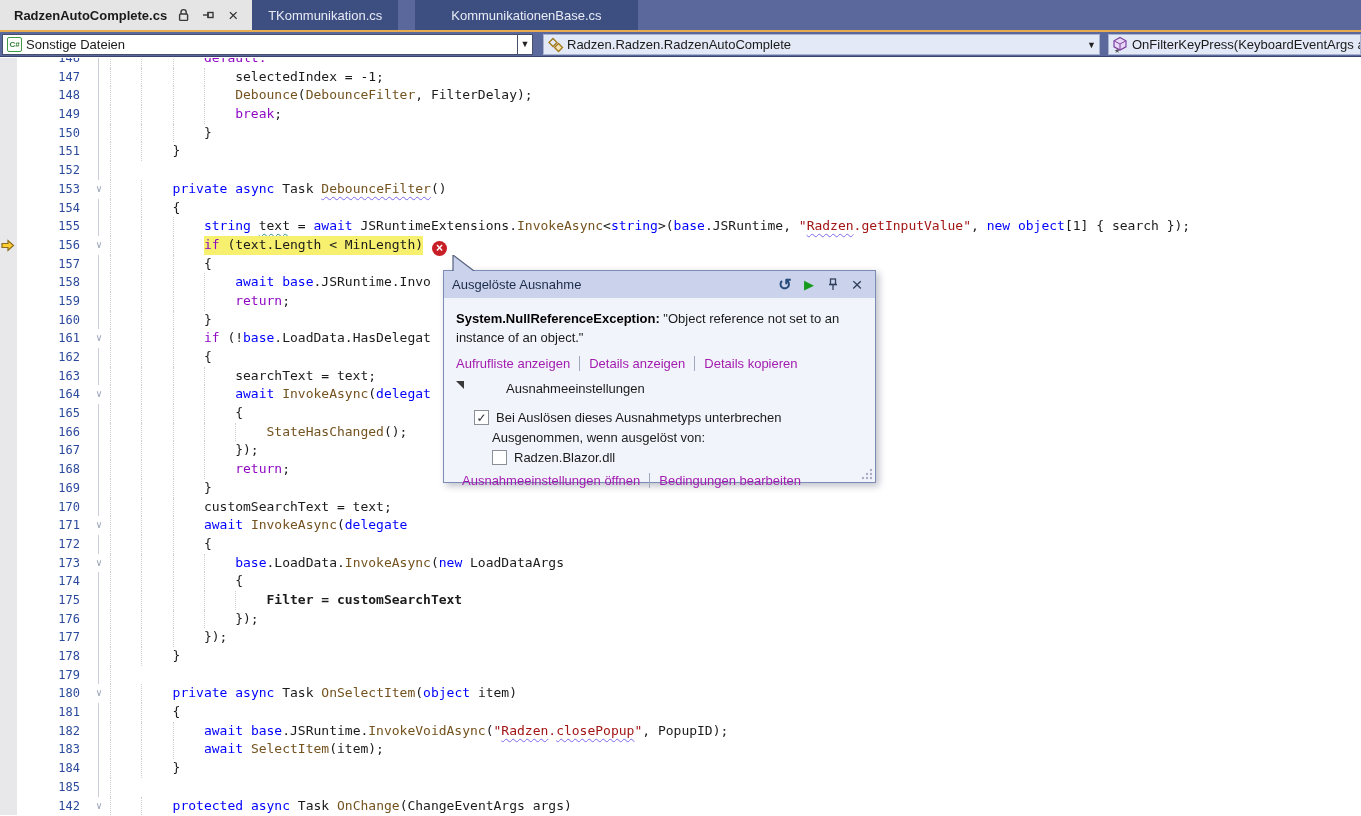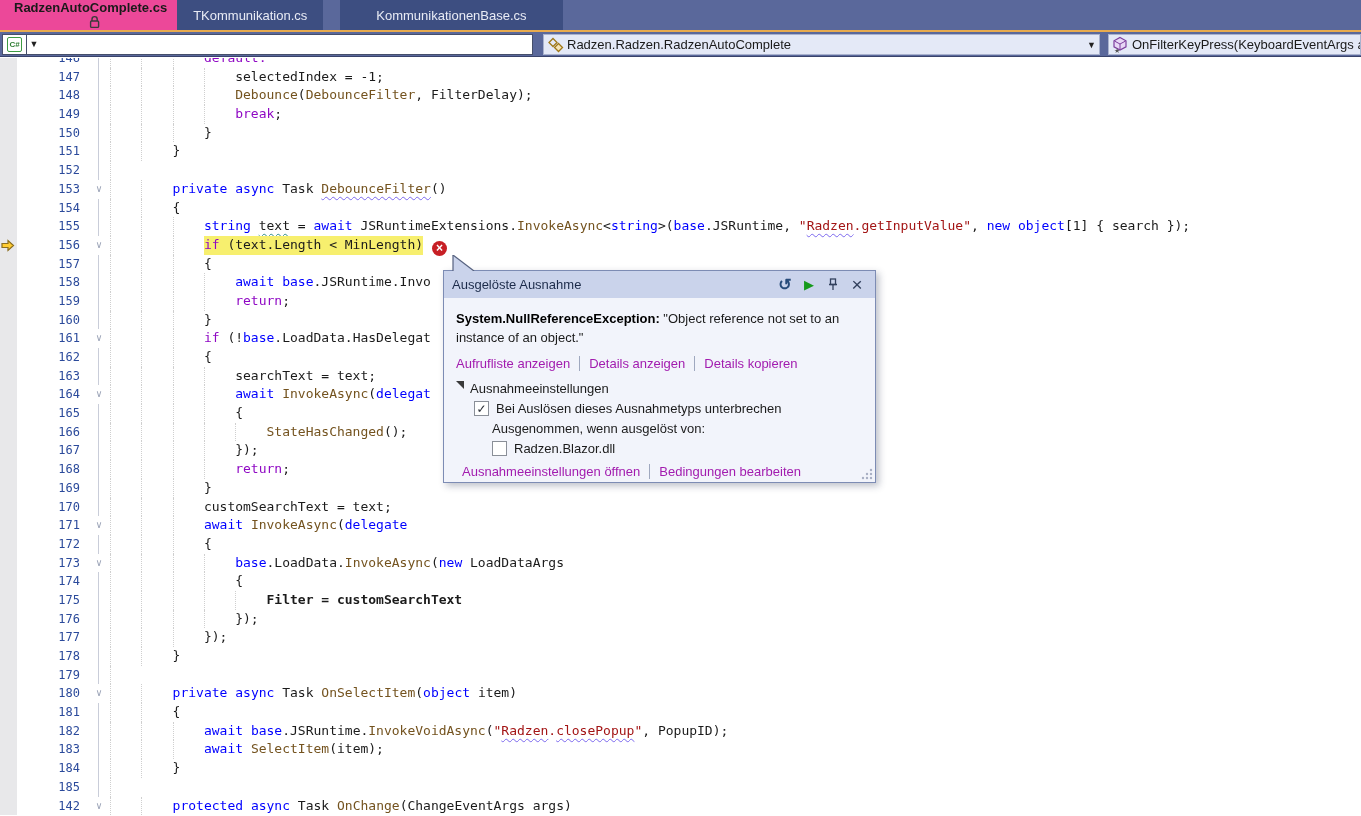--- a/index.html
+++ b/index.html
@@ -3,21 +3,21 @@
 <meta charset="utf-8">
 <style>
   * { margin:0; padding:0; box-sizing:border-box; }
   html,body { width:1361px; height:816px; overflow:hidden; }
   body { font-family:"Liberation Sans", sans-serif; }
   .screen { position:relative; width:1361px; height:816px; background:#ffffff; overflow:hidden; }
 
   
   .tabbar { position:absolute; left:0; top:0; width:1361px; height:30px; background:#5A689B; display:flex; align-items:stretch; }
   .tab { display:flex; align-items:center; padding:0 16px; font-size:13px; color:#E8EBF5; background:#3D4E81; white-space:nowrap; cursor:default; }
-  .tab.active { background:#ec4899; color:#1A1A1A; font-weight:bold; padding:0 10px 0 14px;flex-direction:column; }
+  .tab.active { background:#e5e5e5; color:#1A1A1A; font-weight:bold; padding:0 10px 0 14px; }
   .tab.gap { margin-left:17px; }
   .tab .ticon { display:inline-flex; align-items:center; justify-content:center; width:18px; height:18px; margin-left:7px; font-weight:normal; }
   .tab .close { font-size:17px; color:#333; line-height:1; }
   .goldline { position:absolute; left:0; top:30px; width:1361px; height:2px; background:#E8AB4F; }
 
   
   .navbar { position:absolute; left:0; top:32px; width:1361px; height:25px; background:#5A689B; border-bottom:1px solid #39436B; }
   .navcell { position:absolute; top:2px; height:21px; display:flex; align-items:center; font-size:13px; color:#1A1A1A; }
   .cell-project { left:2px; width:531px; background:#ffffff; border:1px solid #464F6B; }
   .cell-type { left:543px; width:557px; background:#E4E9F7; border:1px solid #A9B2CE; }
@@ -52,21 +52,21 @@
   .p-ico { display:inline-flex; align-items:center; justify-content:center; width:20px; height:20px; margin-left:4px; cursor:default; }
   .ico-history { color:#274B7A; font-size:16px; font-weight:bold; }
   .ico-play { color:#159A1B; font-size:13px; }
   .ico-x { color:#33415E; font-size:19px; }
   .p-body { padding:11px 12px 0 12px; }
   .exc-line { line-height:19px; margin-bottom:9px; }
   .exc-line b { color:#000; }
   .linkrow { display:flex; align-items:center; margin-bottom:10px; }
   .plink { color:#a21caf; cursor:pointer; white-space:nowrap; }
   .sep { width:1px; height:15px; background:#9FA8BF; margin:0 9px; }
-  .exp-header { display:flex; margin-bottom:5px; }
+  .exp-header { display:flex; margin-bottom:14px;gap:36px; }
   .exp-tri { width:0; height:0; border-top:8px solid #3A3A3A; border-left:8px solid transparent; margin-right:6px; }
   .cbrow { display:flex; align-items:center; margin:0 0 5px 18px; }
   .cbrow.mod { margin-left:36px; }
   .cbox { width:15px; height:15px; border:1px solid #8A8F98; background:#fff; display:inline-flex; align-items:center; justify-content:center; margin-right:7px; font-size:12px; color:#2B2F38; flex:none; }
   .note { margin:0 0 5px 36px; }
   .linkrow.foot { margin:8px 0 0 6px; }
   .grip { position:absolute; right:2px; bottom:2px; }
 
   .callout { position:absolute; left:450px; top:255px; z-index:21; }
 </style>
@@ -100,20 +100,21 @@
       <span>KommunikationenBase.cs</span>
     </div>
   </div>
   <div class="goldline"></div>
 
   <div class="navbar">
     <div class="navcell cell-project">
       <span class="nav-ico">
           <span class="csharp-badge">C#</span>
         </span>
+      <span class="navlabel">Sonstige Dateien</span>
       <span class="ddarrow">▼</span>
     </div>
     <div class="navcell cell-type">
       <span class="nav-ico">
         <svg width="16" height="16" viewBox="0 0 16 16">
             <path d="M5 1.5 L9 5.5 L5 9.5 L1 5.5 Z" fill="none" stroke="#A07818" stroke-width="1.3"></path>
             <path d="M10.5 6.5 L14.5 10.5 L10.5 14.5 L6.5 10.5 Z" fill="#F5E3B5" stroke="#A07818" stroke-width="1.3"></path>
           </svg>
       </span>
       <span class="navlabel">Radzen.Radzen.RadzenAutoComplete</span>

